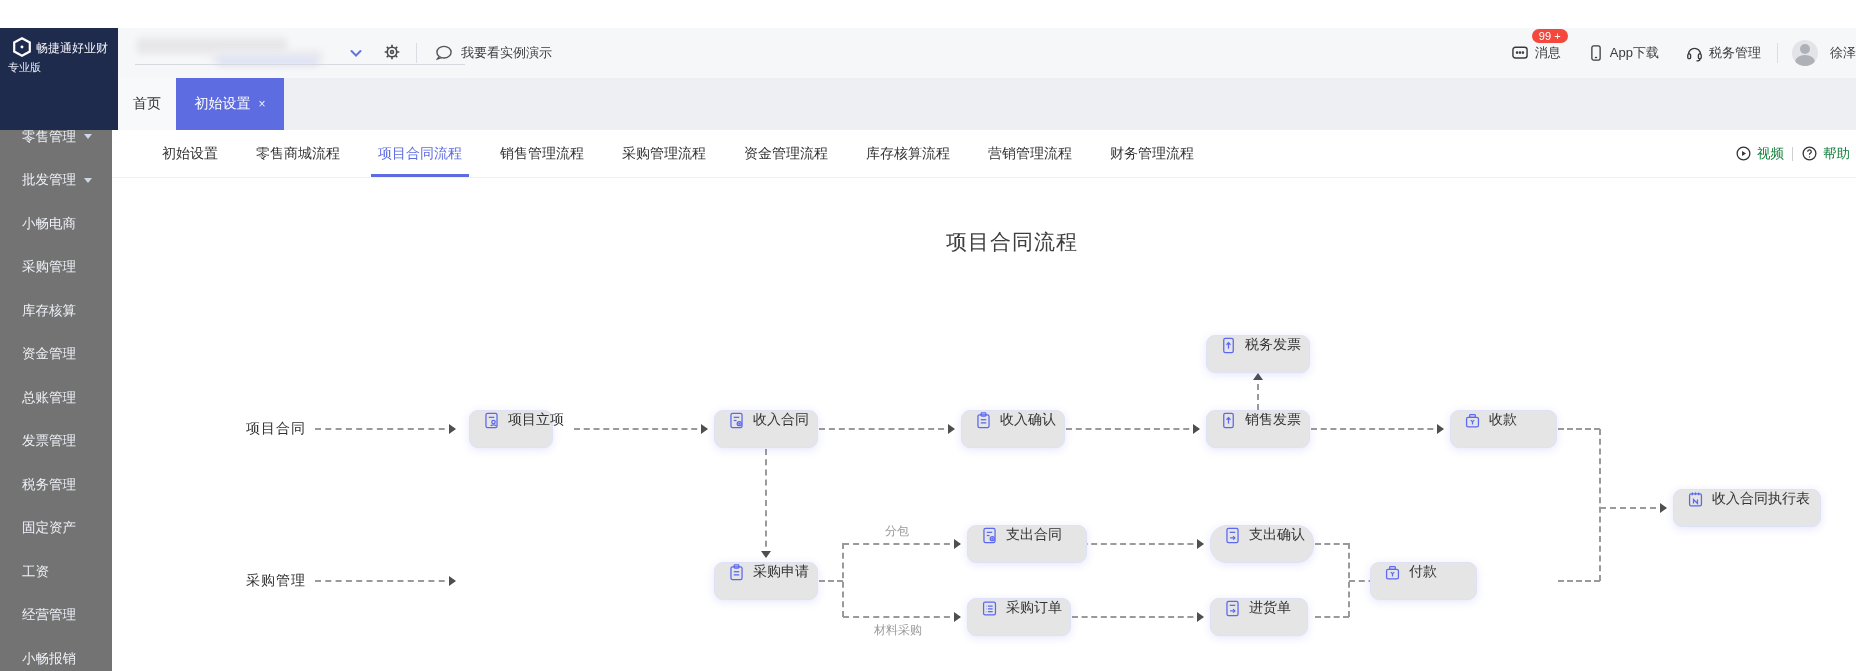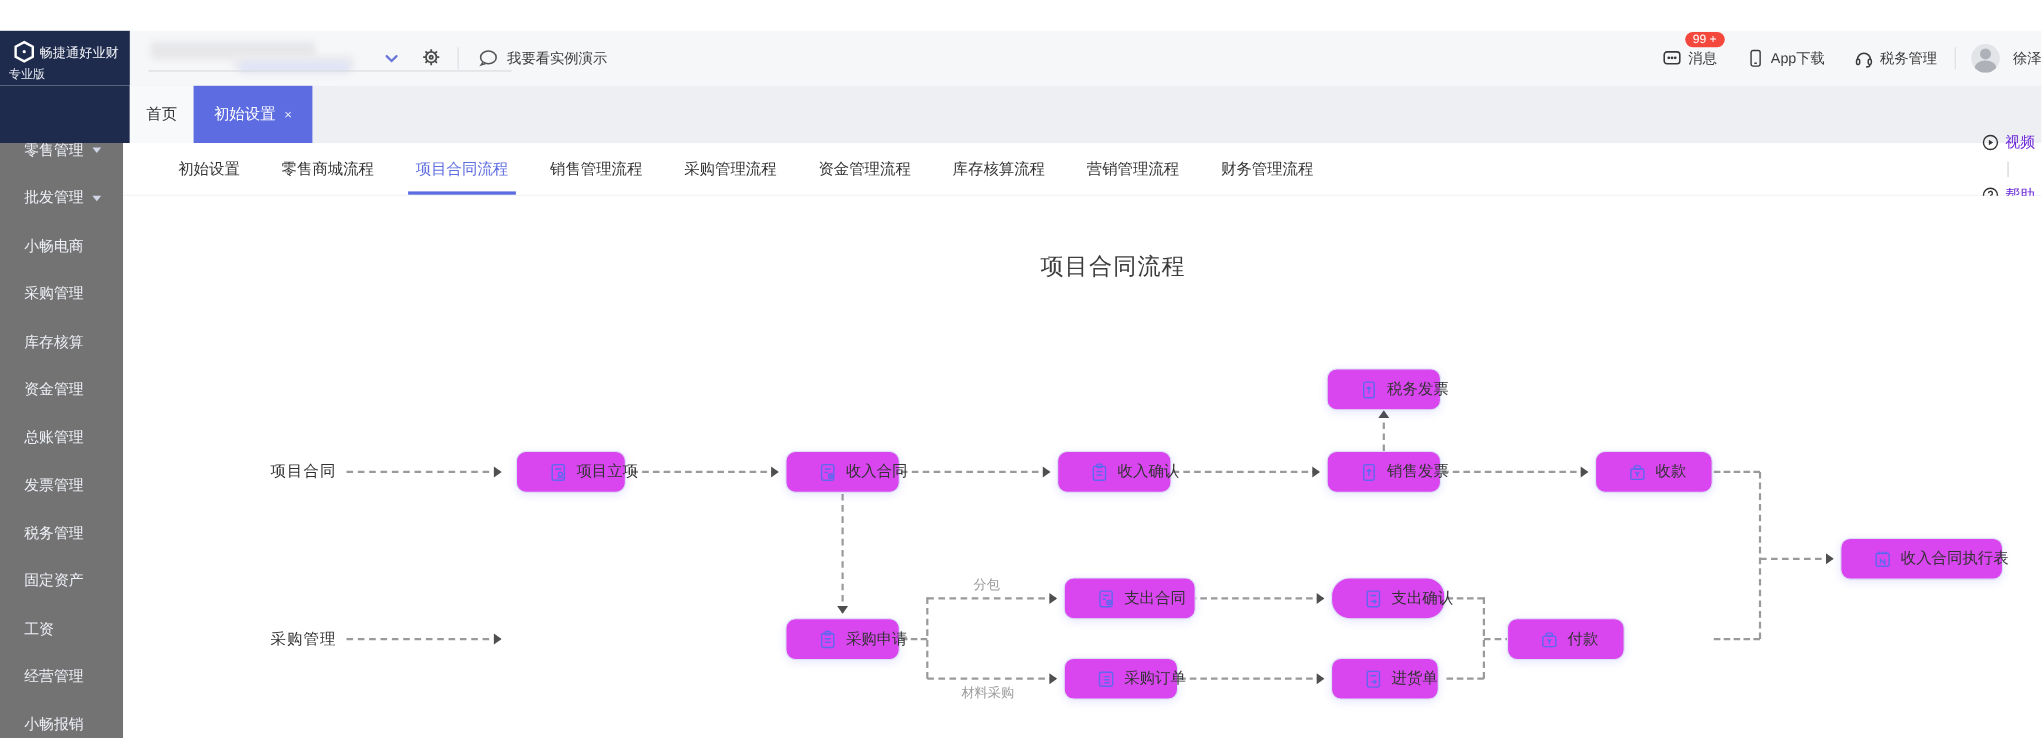--- a/index.html
+++ b/index.html
@@ -52,32 +52,32 @@
            border-top:5.5px solid #cfd6e6; margin-left:2px; }
 
   
   .subnav { position:absolute; left:112px; top:130px; width:1744px; height:48px; background:#fff;
             border-bottom:1px solid #eef0f3; display:flex; align-items:center; padding-left:46px; }
   .subnav-items { display:flex; gap:30px; align-items:center; }
   .subnav-item { font-size:14px; color:#333; cursor:pointer; position:relative; padding:14px 4px; white-space:nowrap; }
   .subnav-item.active { color:#5d6ce0; }
   .subnav-item.active::after { content:""; position:absolute; left:-3px; right:-3px; bottom:0; height:3px; background:#5d6ce0; }
   .subnav-right { margin-left:auto; display:flex; align-items:center; gap:8px; padding-right:6px;
-                  font-size:13.5px; color:#6d28d9;flex-direction:column; }
+                  font-size:13.5px; color:#15803d; }
   .subnav-right .grp { display:flex; align-items:center; gap:5px; cursor:pointer; }
   .vdiv { width:1px; height:14px; background:#cfcfd4; }
 
   
   .canvas { position:absolute; left:112px; top:178px; width:1744px; height:493px; background:#fff; }
   .flow-title { position:absolute; left:795px; top:50px; width:210px; text-align:center;
                 font-size:21px; font-weight:500; color:#3d3d3d; letter-spacing:1px; }
   .rowlab { position:absolute; font-size:14px; color:#2f2f2f; letter-spacing:1px; }
-  .node { position:absolute; height:38px; background:#d946ef; border:1px solid #dfe1f6; border-radius:9px;
-          box-shadow:0 2px 8px rgba(95,107,240,.16); display:flex; align-items:center; gap:7px;
-          padding-left:28px; cursor:pointer; }
+  .node { position:absolute; height:38px; background:#e5e5e5; border:1px solid #dfe1f6; border-radius:9px;
+          box-shadow:0 2px 8px rgba(95,107,240,.16); display:flex; gap:7px;
+          padding-left:12px; cursor:pointer; }
   .node-label { font-size:14px; color:#333; white-space:nowrap; }
   .node-icon { flex:0 0 auto; }
   .hl { position:absolute; border-top:2px dashed #9a9a9a; height:0; }
   .hl.ar::after { content:""; position:absolute; right:-1px; top:-6px; width:0; height:0;
                   border-left:7px solid #4f4f4f; border-top:5px solid transparent; border-bottom:5px solid transparent; }
   .vl { position:absolute; border-left:2px dashed #9a9a9a; width:0; }
   .vl.au::before { content:""; position:absolute; top:-1px; left:-6px; width:0; height:0;
                    border-bottom:7px solid #4f4f4f; border-left:5px solid transparent; border-right:5px solid transparent; }
   .vl.ad::after { content:""; position:absolute; bottom:-1px; left:-6px; width:0; height:0;
                   border-top:7px solid #4f4f4f; border-left:5px solid transparent; border-right:5px solid transparent; }
@@ -332,21 +332,21 @@
     <div class="hl ar" style="left:960px; top:365px; width:131px;"></div>
     <div class="hl ar" style="left:960px; top:438px; width:131px;"></div>
     <div class="hl" style="left:1203px; top:365px; width:34px;"></div>
     <div class="vl" style="left:1236px; top:365px; height:74px;"></div>
     <div class="hl" style="left:1203px; top:438px; width:34px;"></div>
     <div class="hl ar" style="left:1237px; top:402px; width:94px;"></div>
 
     <div class="branch-lab" style="left:773px; top:345px;">分包</div>
     <div class="branch-lab" style="left:762px; top:444px;">材料采购</div>
 
-    <div class="node" style="left:357px; top:232px; width:100px;">
+    <div class="node" style="left:357px; top:232px; width:84px;">
       <svg class="node-icon" width="19" height="19" viewBox="0 0 24 24" fill="none" stroke="#5b68f0" stroke-width="1.6">
           <use href="#i-doc-person"></use>
         </svg>
       <span class="node-label">项目立项</span>
     </div>
     <div class="node" style="left:602px; top:232px; width:104px;">
       <svg class="node-icon" width="19" height="19" viewBox="0 0 24 24" fill="none" stroke="#5b68f0" stroke-width="1.6">
           <use href="#i-doc-gear"></use>
         </svg>
       <span class="node-label">收入合同</span>

